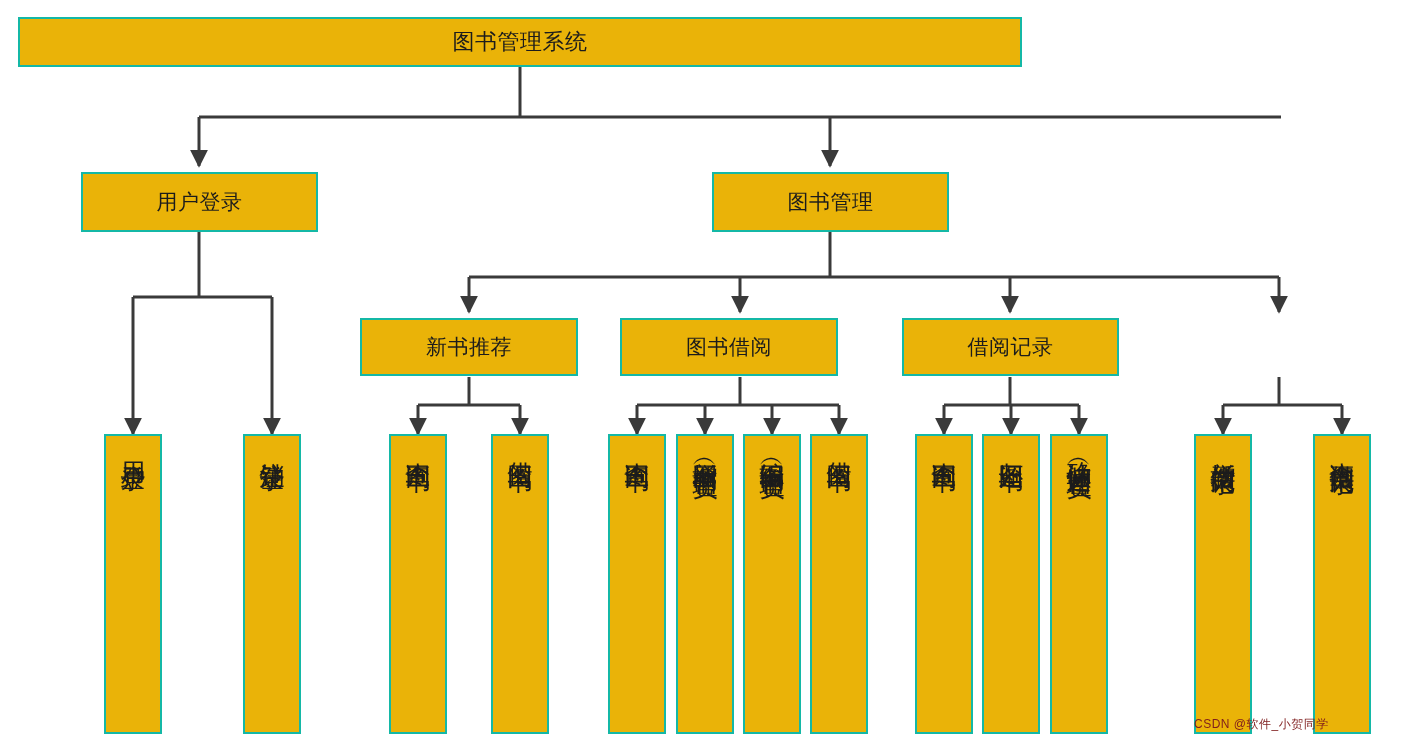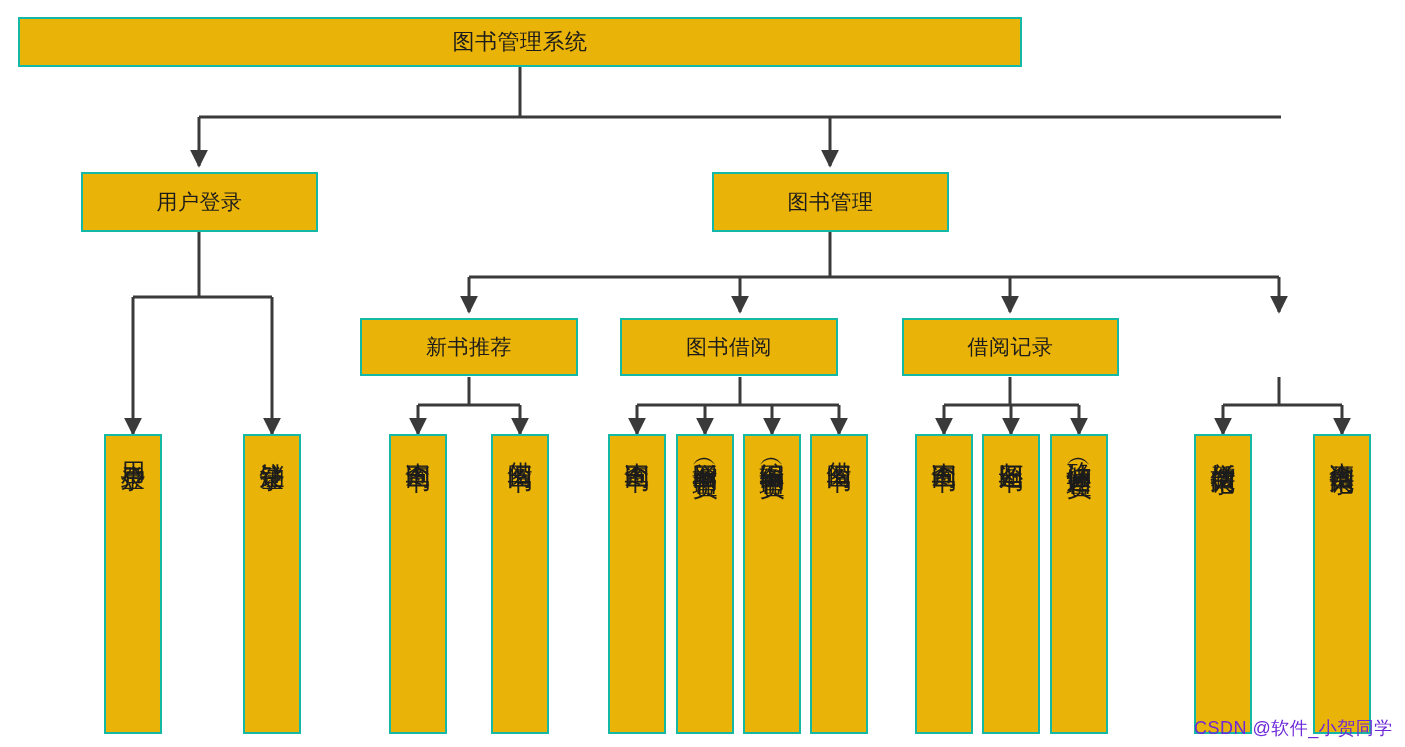--- a/index.html
+++ b/index.html
@@ -56,22 +56,22 @@
   .node.leaf .label {
     writing-mode: vertical-rl;
     text-orientation: upright;
     font-size: 25px;
     line-height: 1;
     letter-spacing: 2px;
     white-space: nowrap;
   }
   .watermark {
     position: absolute;
-    color: #6d28d9;
-    font-size: 18px;
+    color: #7f1d1d;
+    font-size: 12px;
     white-space: nowrap;
     letter-spacing: 0.5px;
   }
 </style>
 </head>
 <body>
 
 <div id="canvas">
 
   <svg id="edges" viewBox="0 0 1405 747" xmlns="http://www.w3.org/2000/svg">

